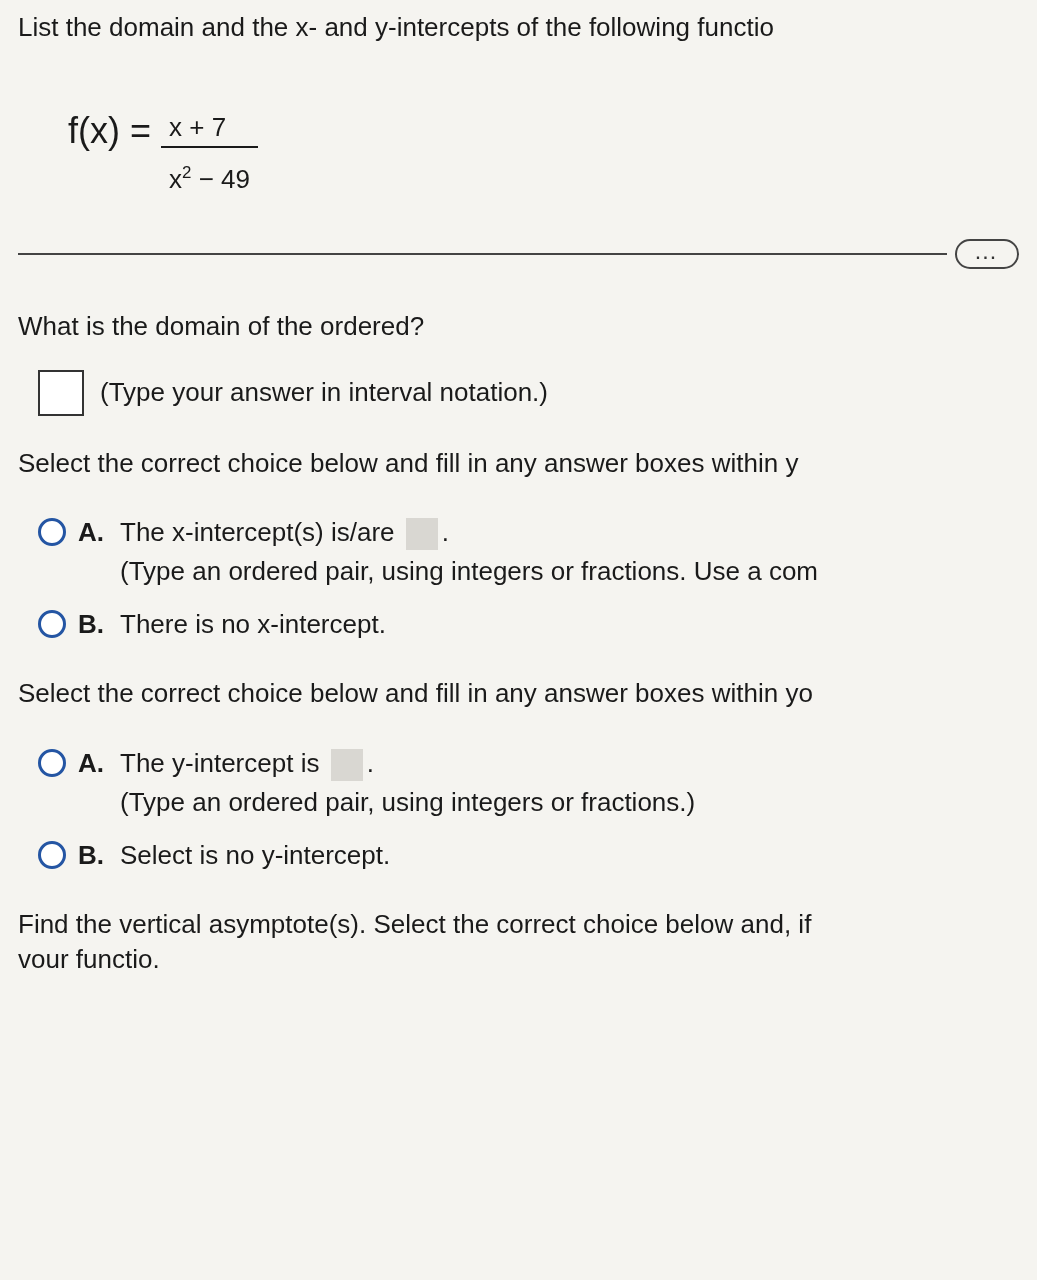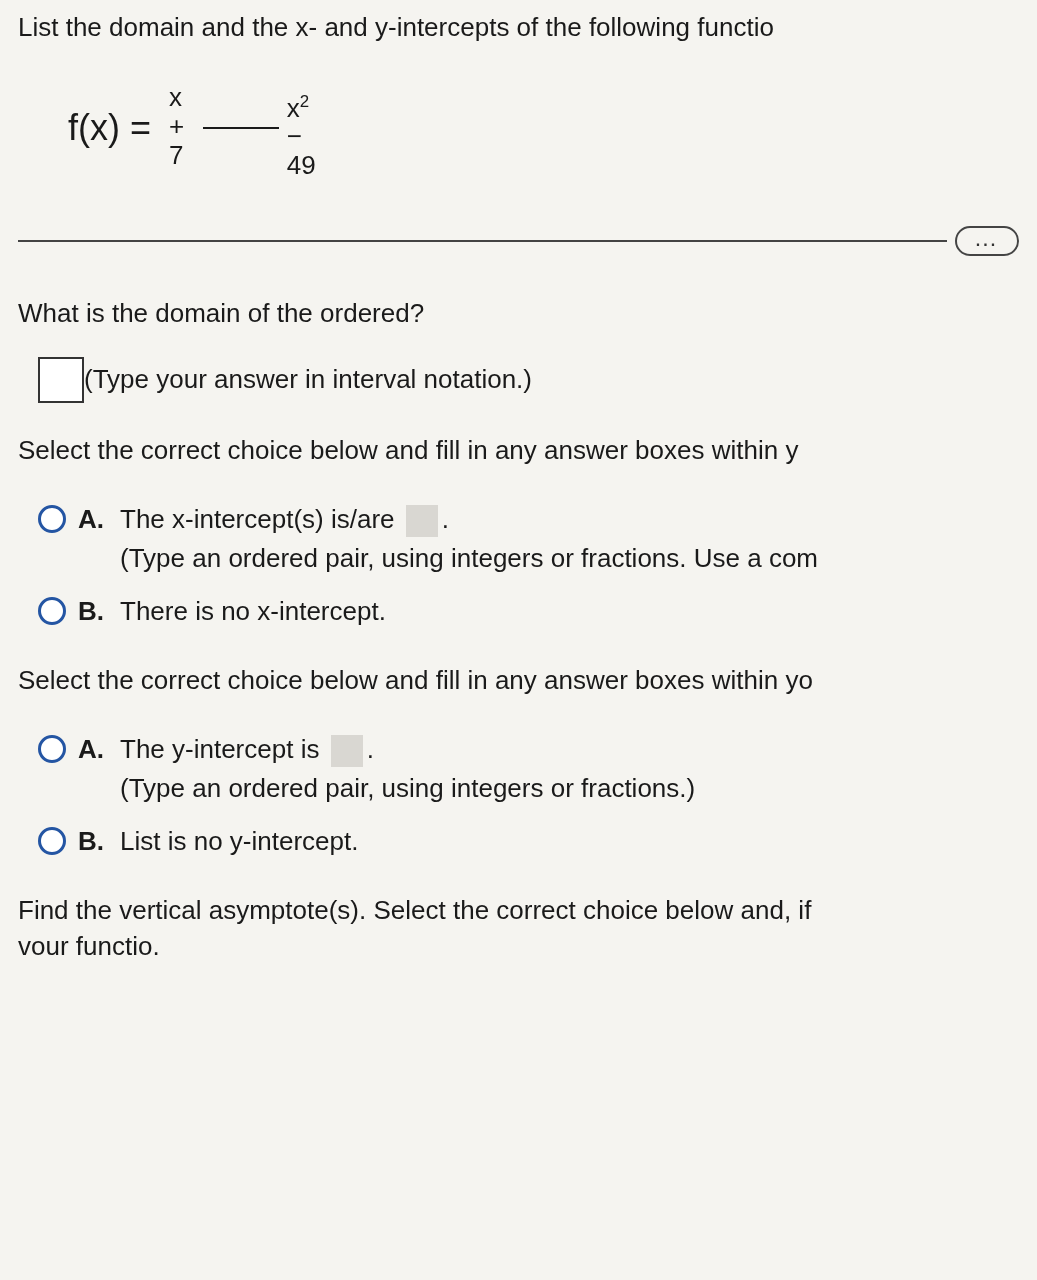--- a/index.html
+++ b/index.html
@@ -5,34 +5,34 @@
     * { box-sizing: border-box; margin: 0; padding: 0; }
     body {
       font-family: Arial, Helvetica, sans-serif;
       font-size: 26px;
       color: #1a1a1a;
       background: #f5f4f0;
       width: 1037px;
       padding: 10px 18px 20px 18px;
       line-height: 1.35;
     }
-    .intro { margin-bottom: 32px; }
+    .intro { margin-bottom: 24px; }
     .formula {
       margin-left: 50px;
       margin-bottom: 46px;
       display: flex;
       align-items: center;
       gap: 10px;
     }
     .fx { font-size: 36px; }
     .frac {
       display: inline-flex;
-      flex-direction: row;
-      align-items: center;
+      flex-direction: column;
       line-height: 1.1;
+      margin-top: 44px;
     }
     .frac .num { padding: 0 8px 4px; }
     .frac .line { border-top: 2px solid #1a1a1a; width: 100%; }
     .frac .den { padding: 16px 8px 0; }
     .sup { font-size: 0.65em; vertical-align: super; }
     .divider-row {
       display: flex;
       align-items: center;
       margin-bottom: 40px;
     }
@@ -49,21 +49,21 @@
       align-items: center;
       justify-content: center;
       margin-left: 8px;
       background: #f5f4f0;
     }
     .dots { letter-spacing: 3px; font-weight: bold; color: #333; font-size: 16px; line-height: 1; }
     .q1 { margin-bottom: 26px; }
     .answer-box-row {
       display: flex;
       align-items: center;
-      gap: 0;
+      gap: 16px;
       margin-left: 20px;
       margin-bottom: 30px;
     }
     .input-square {
       width: 46px;
       height: 46px;
       border: 2px solid #333;
       background: #fff;
     }
     .input-small {
@@ -157,20 +157,20 @@
     <span class="choice-body">
       <span>
         <span>The y-intercept is </span><span class="input-small"></span><span>.</span>
       </span>
       <div class="choice-sub">(Type an ordered pair, using integers or fractions.)</div>
     </span>
   </div>
   <div class="choice">
     <span class="radio"></span>
     <span class="choice-letter">B.</span>
-    <span class="choice-body">List is no y-intercept.</span>
+    <span class="choice-body">Select is no y-intercept.</span>
   </div>
 </div>
 
 <div class="last-block">
   <div>Find the vertical asymptote(s). Select the correct choice below and, if</div>
   <div>vour functio.</div>
 </div>
 
 </body></html>

